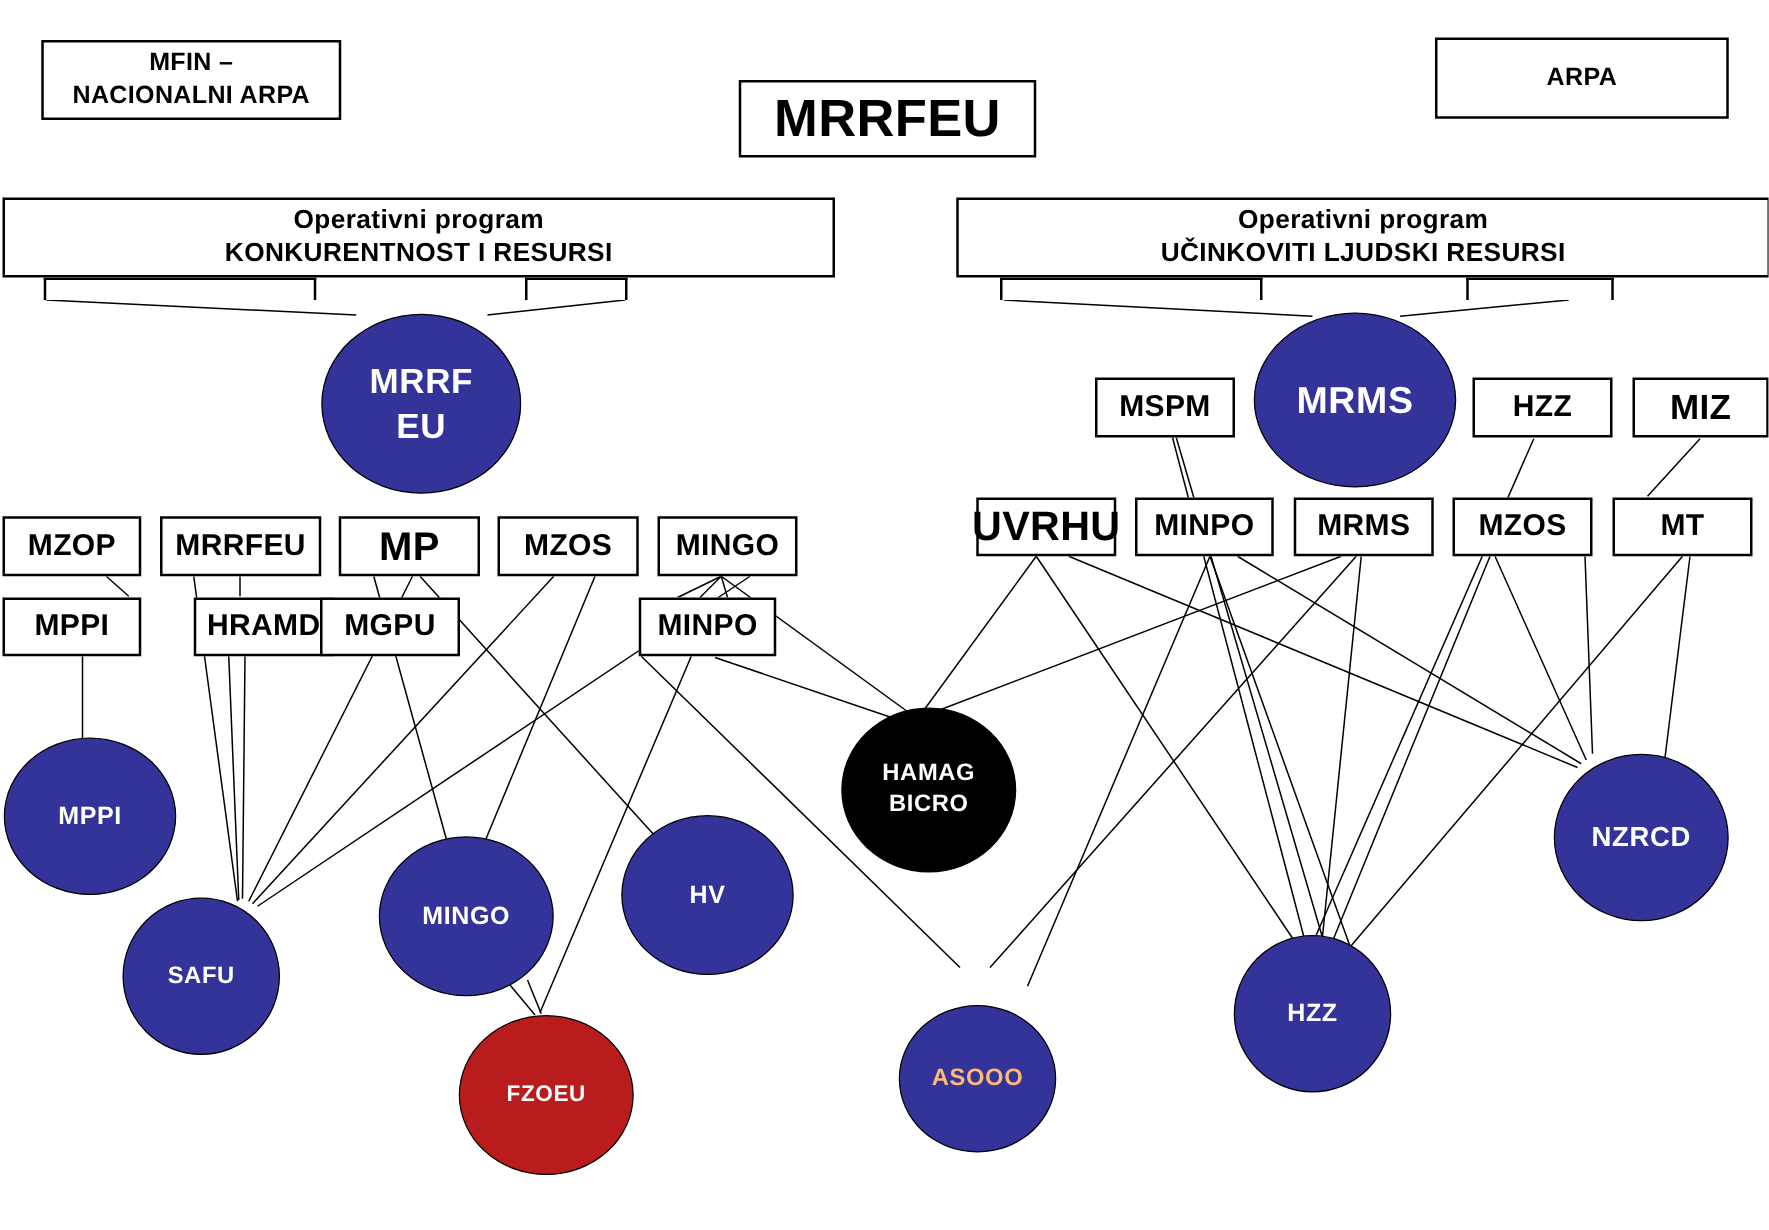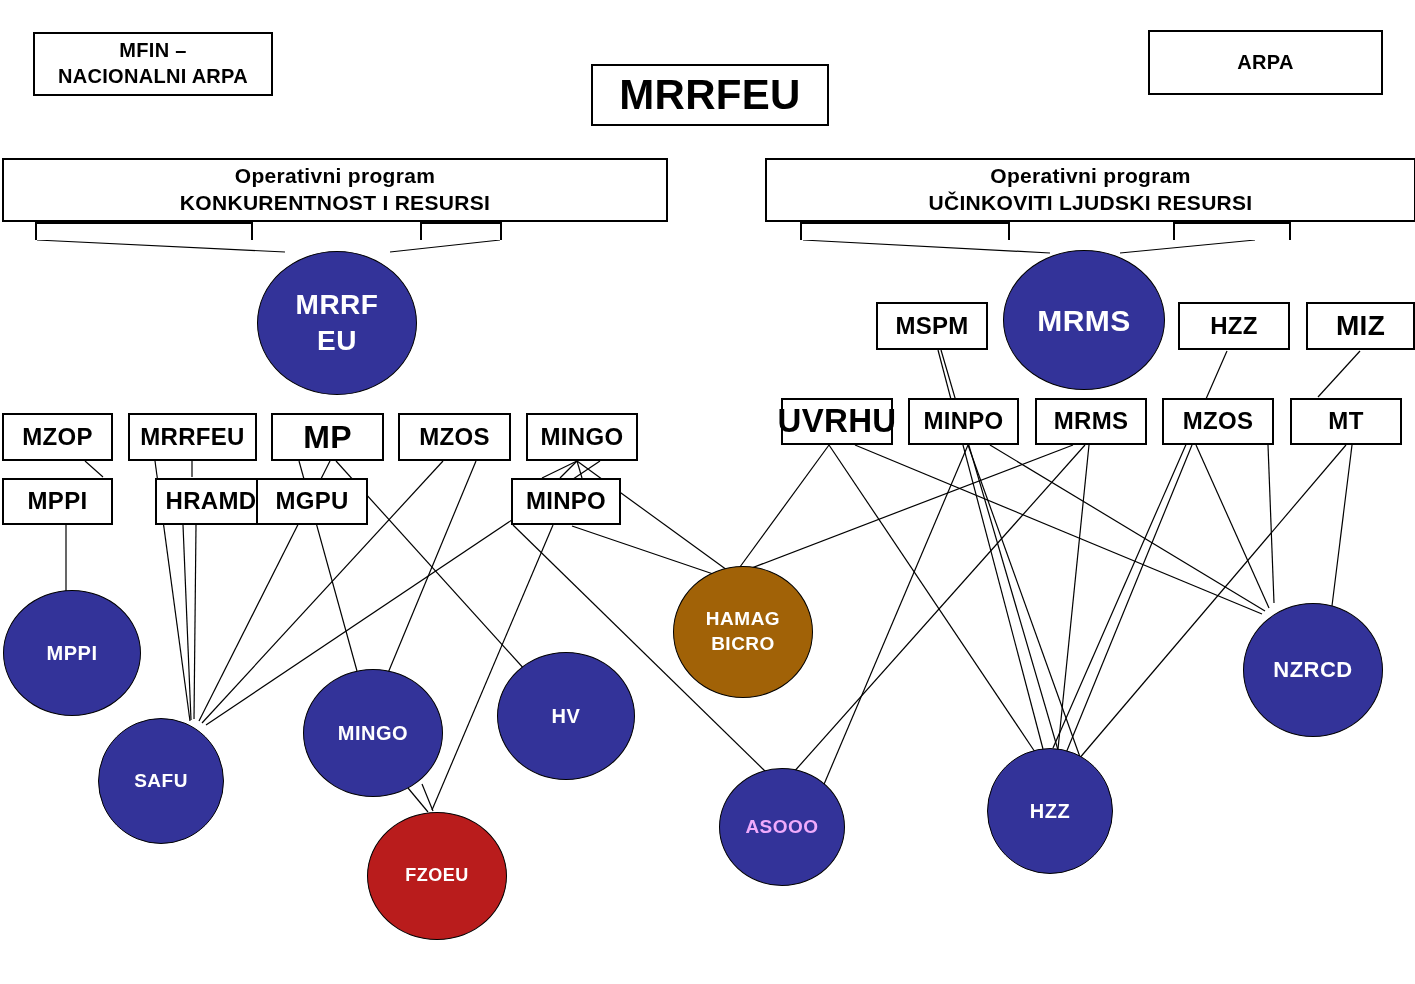--- a/index.html
+++ b/index.html
@@ -182,25 +182,25 @@
     </div>
     <div class="circle" style="left: 303px; top: 669px; width: 140px; height: 128px; font-size: 20px; background: rgb(51, 51, 153); color: rgb(255, 255, 255);">
       <span>MINGO</span>
     </div>
     <div class="circle" style="left: 497px; top: 652px; width: 138px; height: 128px; font-size: 20px; background: rgb(51, 51, 153); color: rgb(255, 255, 255);">
       <span>HV</span>
     </div>
     <div class="circle" style="left: 367px; top: 812px; width: 140px; height: 128px; font-size: 18px; background: #b91c1c; color: rgb(255, 255, 255);">
       <span>FZOEU</span>
     </div>
-    <div class="circle" style="left: 673px; top: 566px; width: 140px; height: 132px; font-size: 19px; background: #a16207; color: rgb(255, 255, 255);">
+    <div class="circle" style="left: 673px; top: 566px; width: 140px; height: 132px; font-size: 19px; background: #000000; color: rgb(255, 255, 255);">
       <span>HAMAG</span>
       <span>BICRO</span>
     </div>
-    <div class="circle" style="left: 719px; top: 768px; width: 126px; height: 118px; font-size: 19px; background: rgb(51, 51, 153); color: #f0abfc;">
+    <div class="circle" style="left: 719px; top: 804px; width: 126px; height: 118px; font-size: 19px; background: rgb(51, 51, 153); color: #fdba74;">
       <span>ASOOO</span>
     </div>
     <div class="circle" style="left: 987px; top: 748px; width: 126px; height: 126px; font-size: 20px; background: rgb(51, 51, 153); color: rgb(255, 255, 255);">
       <span>HZZ</span>
     </div>
     <div class="circle" style="left: 1243px; top: 603px; width: 140px; height: 134px; font-size: 22px; background: rgb(51, 51, 153); color: rgb(255, 255, 255);">
       <span>NZRCD</span>
     </div>
   </div>
 

